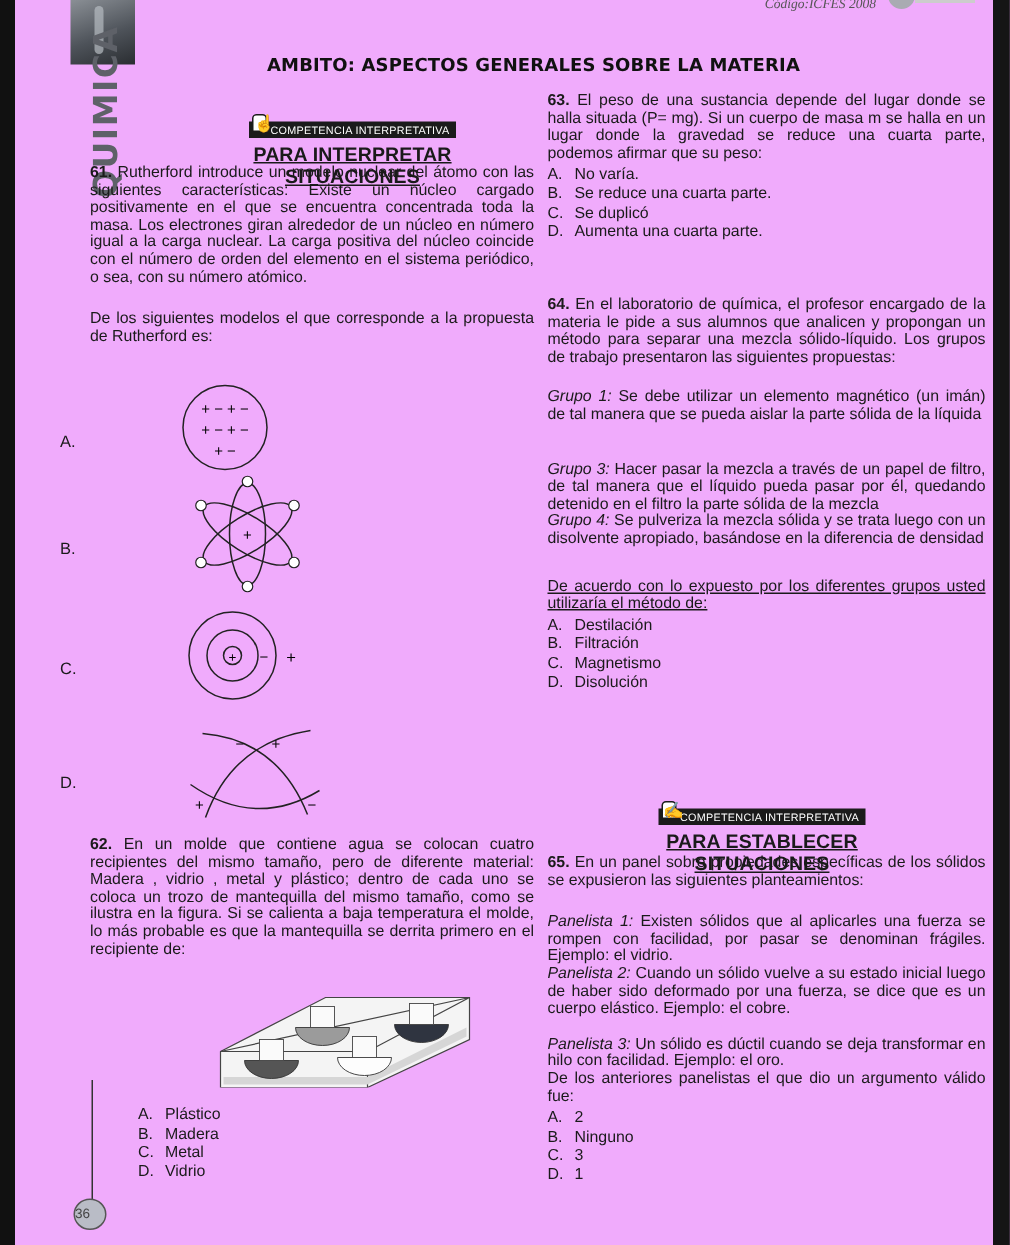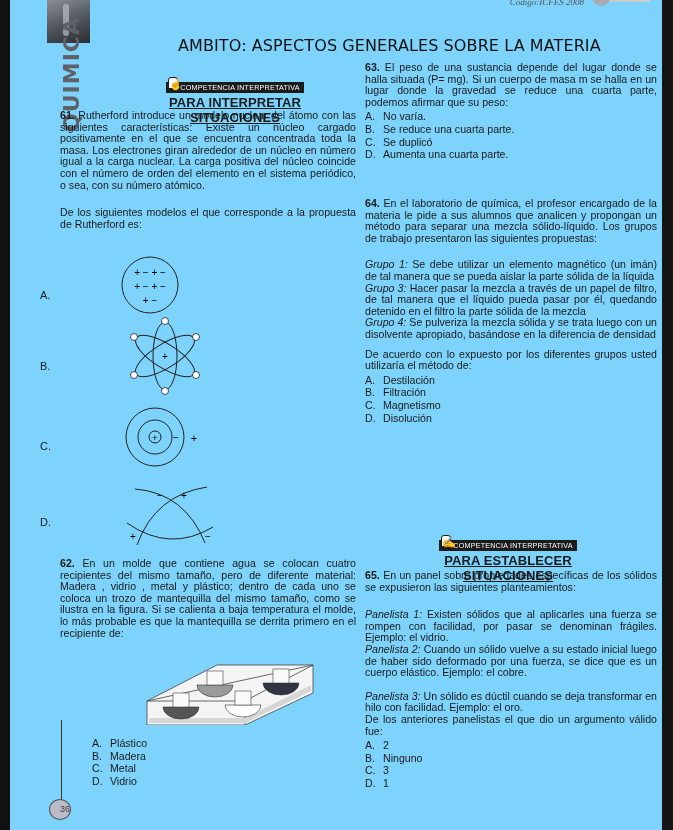--- a/index.html
+++ b/index.html
@@ -1,60 +1,60 @@
 <!DOCTYPE html>
 <html><head>
 <meta charset="utf-8">
 <style>
   * { box-sizing: border-box; margin: 0; padding: 0; }
   html, body { width: 673px; height: 830px; background: #111; overflow: hidden; }
   body { position: relative; font-family: "Liberation Sans", sans-serif; color: #1a1a1a; }
   .page {
     position: absolute; left: 10px; top: 0; width: 652px; height: 830px;
-    background: #7dd3fc; overflow: hidden;
+    background: #f0abfc; overflow: hidden;
   }
   .right-edge { position: absolute; left: 662px; top: 0; width: 11px; height: 830px; background: #151515; }
   .header-strip { position: absolute; top: 0; right: 8px; height: 8px; font-size: 9px; font-style: italic; color: #555; }
   .header-strip .code { position: absolute; right: 70px; top: -3px; white-space: nowrap; font-family: "Liberation Serif", serif; }
   .header-strip .disc { position: absolute; right: 44px; top: -6px; width: 18px; height: 12px; border-radius: 0 0 9px 9px; background: #a9abb2; }
   .header-strip .bar { position: absolute; right: 4px; top: -2px; width: 40px; height: 4px; background: #ccc; }
   .photo {
     position: absolute; left: 37px; top: 0; width: 43px; height: 43px;
     background: linear-gradient(160deg, #8a8f95 0%, #4e535a 55%, #2a2d31 100%);
   }
   .photo::after { content: ""; position: absolute; left: 16px; top: 4px; width: 6px; height: 32px; background: #b7bcc2; border-radius: 3px; opacity: .7; }
   .side-label {
     position: absolute; left: 47px; top: 52px; width: 30px; height: 80px;
     writing-mode: vertical-rl; transform: rotate(180deg);
     font-family: "DejaVu Sans", sans-serif; font-weight: bold; font-size: 22px;
     color: #5e6168; letter-spacing: 1px; text-align: center; line-height: 30px;
   }
   .title {
-    position: absolute; left: 168px; top: 36px; font-size: 16px; font-weight: normal;
+    position: absolute; left: 168px; top: 36px; font-size: 12px; font-weight: bold;
     font-family: "DejaVu Sans", sans-serif; letter-spacing: .1px; color: #111; text-align: right;
   }
   .badge { position: absolute; text-align: center; }
   .badge .pill {
     display: inline-block; background: #1b1b1b; color: #fff; font-size: 7.2px;
     padding: 1px 4px 1px 14px; position: relative; letter-spacing: .2px; line-height: 9px;
   }
   .badge .pill .glyph { position: absolute; left: 2px; top: -5px; font-size: 11px; color: #1b1b1b; background: #fff; width: 10px; height: 12px; line-height: 12px; text-align: center; border: 1px solid #1b1b1b; border-radius: 3px 3px 0 0; }
   .badge .sub { display: block; font-size: 13px; font-weight: bold; margin-top: 1px; letter-spacing: .1px; text-decoration: underline; }
   .q { position: absolute; font-size: 10.6px; line-height: 11.6px; text-align: justify; }
   .q p { margin-bottom: 2px; }
   .q .num { font-weight: bold; }
   .q i { font-style: italic; }
   .opt { display: flex; font-size: 10.6px; line-height: 12.6px; }
   .opt .l { width: 18px; flex: none; }
   .diagram-label { position: absolute; font-size: 11px; }
   svg text { font-family: "Liberation Sans", sans-serif; }
   .pageline { position: absolute; left: 51px; top: 720px; width: 1px; height: 84px; background: #333; }
   .pagenum {
     position: absolute; left: 39px; top: 799px; width: 22px; height: 21px; border-radius: 50%;
-    background: #b9bcc6; border: 1px solid #555; font-size: 9px; color: #444; text-align: right; line-height: 19px;
+    background: #b9bcc6; border: 1px solid #555; font-size: 9px; color: #444; text-align: left; line-height: 19px;
   }
 </style>
 </head>
 <body>
 
 <div class="page">
 
   <div class="header-strip">
     <span class="code">Código:ICFES 2008</span>
     <span class="disc"></span>
@@ -175,23 +175,23 @@
       </div>
     <div class="opt">
         <span class="l">D.</span>
         <span>Aumenta una cuarta parte.</span>
       </div>
   </div>
 
   <div class="q" style="left:355px; top:198px; width:292px;">
     <p style="margin-bottom:15px;"><span class="num">64.</span> <span>En el laboratorio de química, el profesor encargado de la materia le pide a sus alumnos que analicen y propongan un método para separar una mezcla sólido-líquido. Los grupos de trabajo presentaron las siguientes propuestas:</span></p>
     <p style="margin-bottom:0;"><i>Grupo 1:</i> <span>Se debe utilizar un elemento magnético (un imán) de tal manera que se pueda aislar la parte sólida de la líquida</span></p>
-    <p style="margin-bottom:0;"><i>Grupo 3:</i> <span>Hacer pasar la mezcla a través de un papel de filtro, de tal manera que el líquido pueda pasar por él, quedando detenido en el filtro la parte sólida de la mezcla</span></p>
+    <p style="margin-bottom:0;margin-top:25px;"><i>Grupo 3:</i> <span>Hacer pasar la mezcla a través de un papel de filtro, de tal manera que el líquido pueda pasar por él, quedando detenido en el filtro la parte sólida de la mezcla</span></p>
     <p><i>Grupo 4:</i> <span>Se pulveriza la mezcla sólida y se trata luego con un disolvente apropiado, basándose en la diferencia de densidad</span></p>
-    <p style="margin-top:8px;">De acuerdo con lo expuesto por los diferentes grupos usted utilizaría el método de:</p>
+    <p style="margin-top:20px;text-decoration:underline;">De acuerdo con lo expuesto por los diferentes grupos usted utilizaría el método de:</p>
     <div class="opt">
         <span class="l">A.</span>
         <span>Destilación</span>
       </div>
     <div class="opt">
         <span class="l">B.</span>
         <span>Filtración</span>
       </div>
     <div class="opt">
         <span class="l">C.</span>

